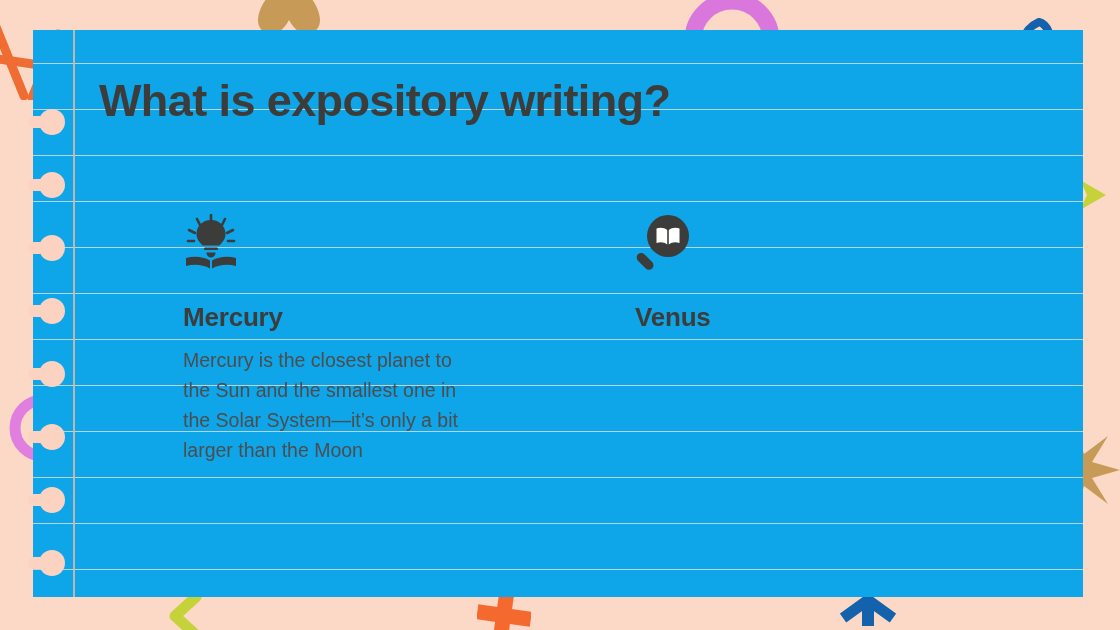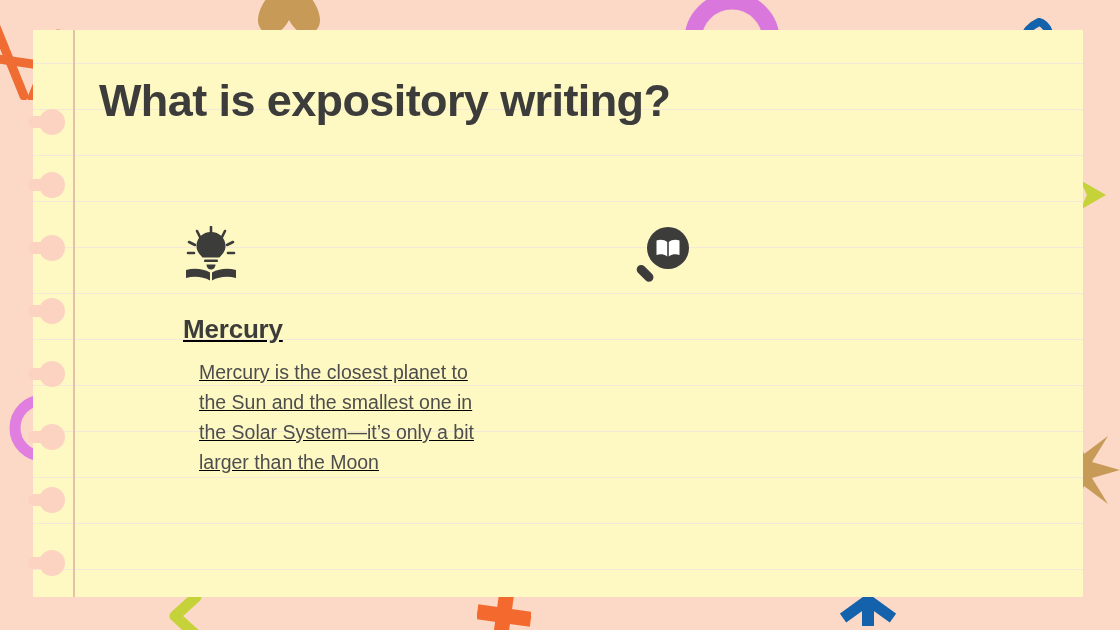--- a/index.html
+++ b/index.html
@@ -52,21 +52,21 @@
   
   .deco-caret { left: 840px; top: 596px; width: 56px; height: 30px; }
 
   
   #paper {
     position: absolute;
     left: 33px;
     top: 30px;
     width: 1050px;
     height: 567px;
-    background: #fef9c3;
+    background: #0ea5e9;
   }
   
   #rules {
     position: absolute;
     inset: 0;
     background-image: repeating-linear-gradient(
       to bottom,
       rgba(243,230,226,0) 0px,
       rgba(243,230,226,0) 45px,
       rgba(240,228,224,0.75) 45px,
@@ -118,23 +118,22 @@
     top: 45px;
     font-size: 45px;
     font-weight: 700;
     color: #3c3c3b;
     letter-spacing: -0.6px;
     white-space: nowrap;
   }
 
   .column {
     position: absolute;
-    top: 196px;
+    top: 184px;
     width: 340px;
-    text-decoration: underline;
   }
   #col-mercury { left: 150px; }
   #col-venus   { left: 602px; }
 
   .col-icon {
     width: 56px;
     height: 56px;
     margin-bottom: 32px;
   }
   .col-heading {
@@ -142,21 +141,20 @@
     font-weight: 700;
     color: #3c3c3b;
     margin-bottom: 12px;
     letter-spacing: -0.2px;
   }
   .col-body {
     font-size: 19.5px;
     line-height: 30px;
     color: #4d4d4d;
     max-width: 300px;
-    margin-left: 16px;
   }
 </style>
 </head>
 <body>
 
 <div id="slide">
 
   <div class="deco deco-h">
     <svg viewBox="0 0 86 82" width="86" height="82">
       <g stroke="#ef6c33" stroke-width="9" stroke-linecap="round" fill="none">
@@ -279,18 +277,19 @@
             <rect x="0" y="42" width="20" height="9" rx="4.5" transform="rotate(45 9 47)"></rect>
 
             <circle cx="33" cy="22" r="21" fill="#3c3c3b"></circle>
 
             <path d="M21.5 14.5 C 25.5 13.3 29.5 13.8 32.2 16 L 32.2 30.5
                      C 29.5 28.3 25.5 27.8 21.5 29 Z" fill="#ffffff"></path>
             <path d="M44.5 14.5 C 40.5 13.3 36.5 13.8 33.8 16 L 33.8 30.5
                      C 36.5 28.3 40.5 27.8 44.5 29 Z" fill="#ffffff"></path>
           </svg>
         </div>
+        <div class="col-heading">Venus</div>
       </div>
 
     </div>
   </div>
 
 </div>
 
 </body></html>

